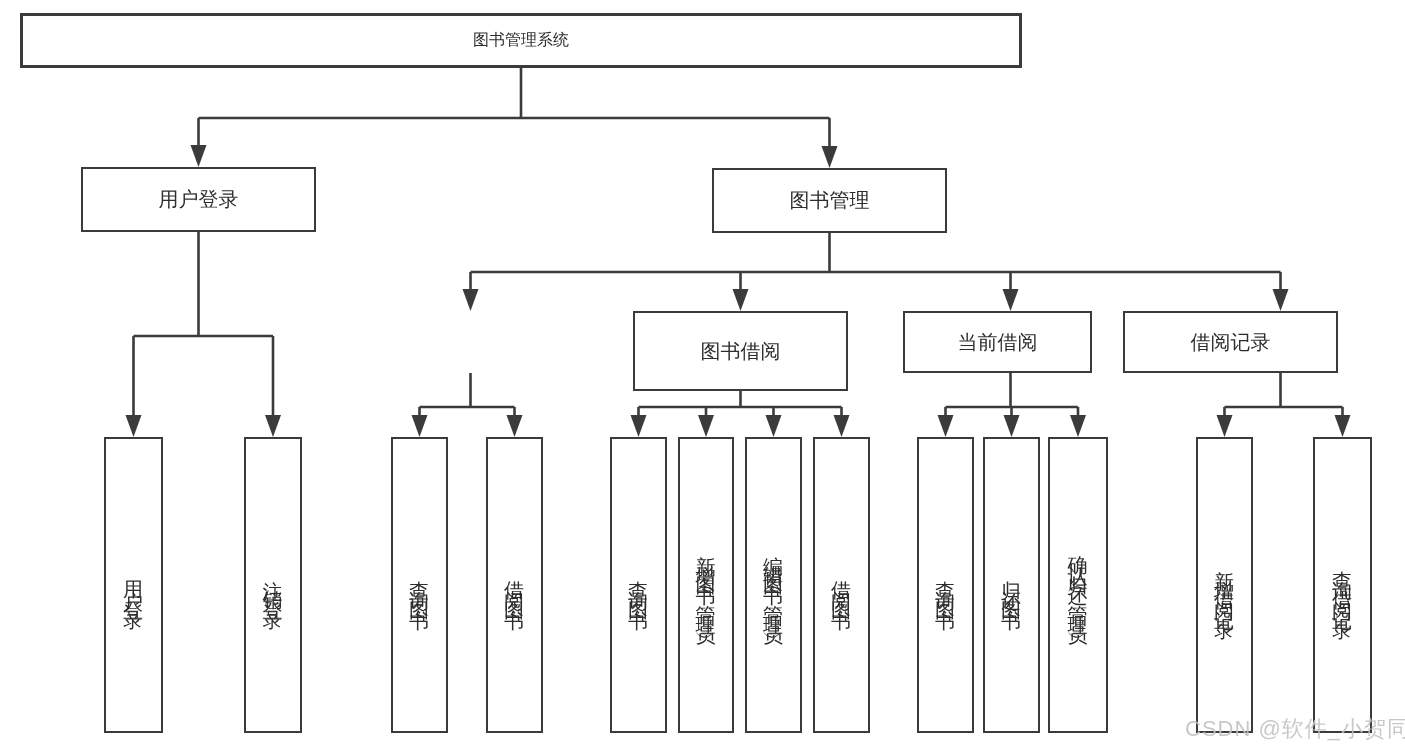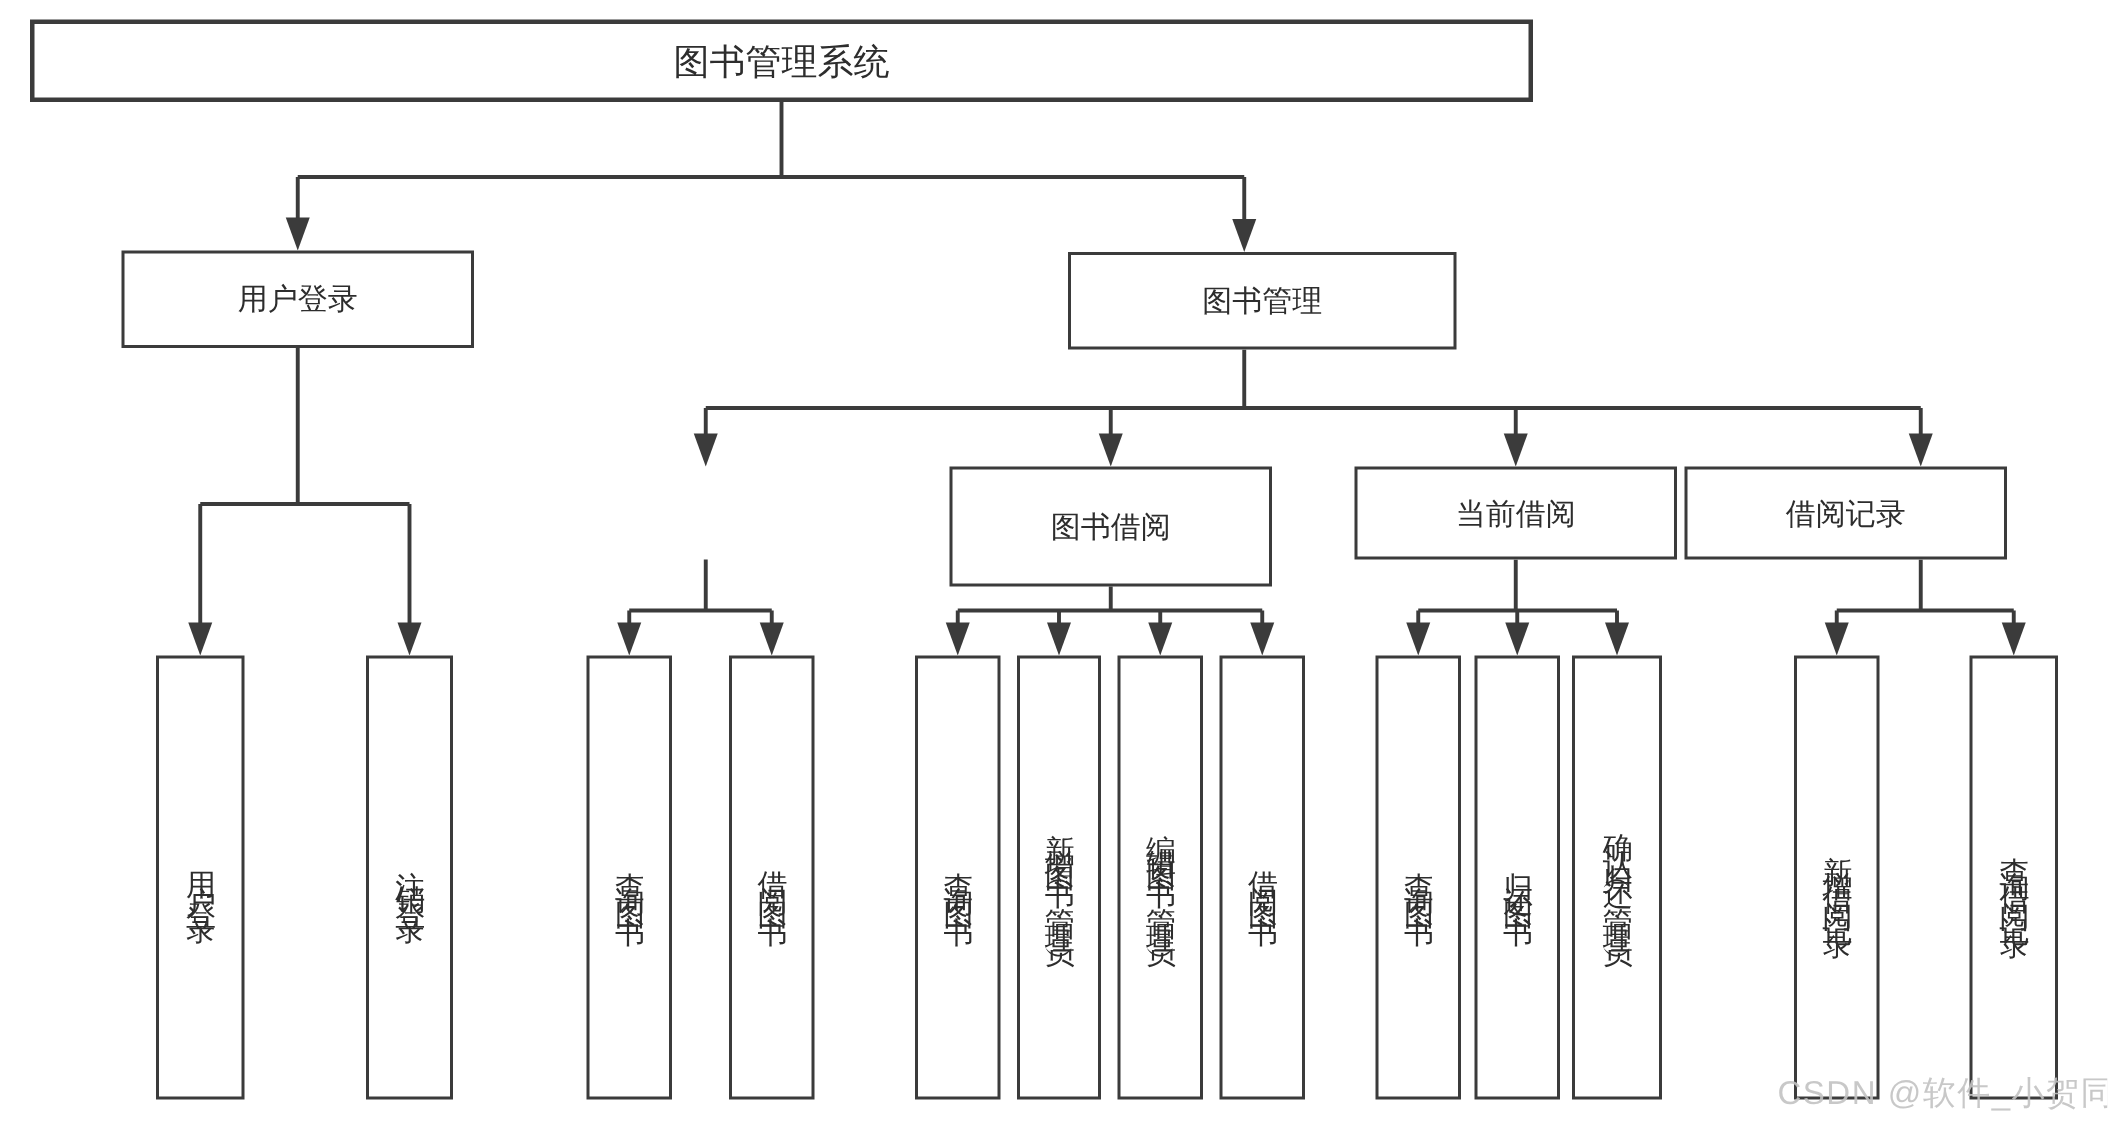--- a/index.html
+++ b/index.html
@@ -6,21 +6,21 @@
   .stage{
     position:relative;width:1405px;height:747px;background:#ffffff;
     font-family:"Liberation Sans",sans-serif;overflow:hidden;
   }
   #connectors{position:absolute;left:0;top:0;width:1405px;height:747px;}
   .node{
     position:absolute;box-sizing:border-box;background:#ffffff;
     border:2.5px solid #3b3b3b;display:flex;align-items:center;justify-content:center;
     color:#2d2d2d;font-size:20px;white-space:nowrap;
   }
-  .node.root{border-width:3px;font-size:24px;}
+  .node.root{border-width:3px;font-size:16px;}
   .leaf span{
     writing-mode:vertical-rl;text-orientation:mixed;
     letter-spacing:10px;line-height:1;font-size:20px;white-space:normal;
   }
   .watermark{
     position:absolute;left:1185px;top:714px;color:#c3c3c3;
     font-size:22px;letter-spacing:1px;opacity:0.9;white-space:nowrap;
   }
 </style>
 </head>
@@ -51,28 +51,28 @@
       <polygon points="1334.5,415 1350.5,415 1342.5,437" fill="#3b3b3b"></polygon>
     </svg>
 
   <div class="node root" style="left:20px;top:13px;width:1002px;height:55px">
     <span>图书管理系统</span>
   </div>
 
   <div class="node" style="left:81px;top:167px;width:235px;height:65px">
     <span>用户登录</span>
   </div>
-  <div class="node" style="left:712px;top:168px;width:259px;height:65px">
+  <div class="node" style="left:712px;top:168px;width:235px;height:65px">
     <span>图书管理</span>
   </div>
 
   <div class="node" style="left:633px;top:311px;width:215px;height:80px">
     <span>图书借阅</span>
   </div>
-  <div class="node" style="left:903px;top:311px;width:215px;height:62px">
+  <div class="node" style="left:903px;top:311px;width:189px;height:62px">
     <span>当前借阅</span>
   </div>
   <div class="node" style="left:1123px;top:311px;width:215px;height:62px">
     <span>借阅记录</span>
   </div>
 
   <div class="node leaf" style="left:104px;top:437px;width:59px;height:296px">
     <span>用户登录</span>
   </div>
   <div class="node leaf" style="left:244px;top:437px;width:58px;height:296px">

